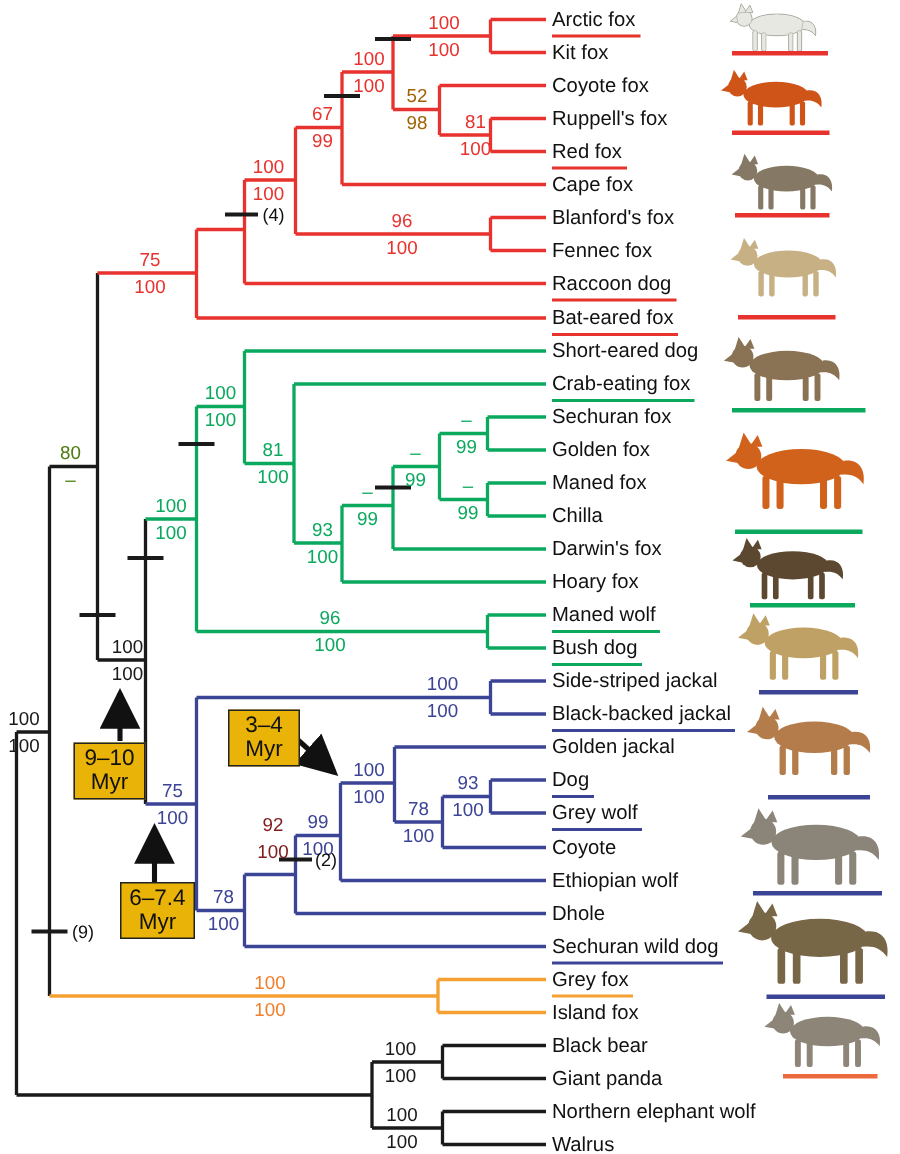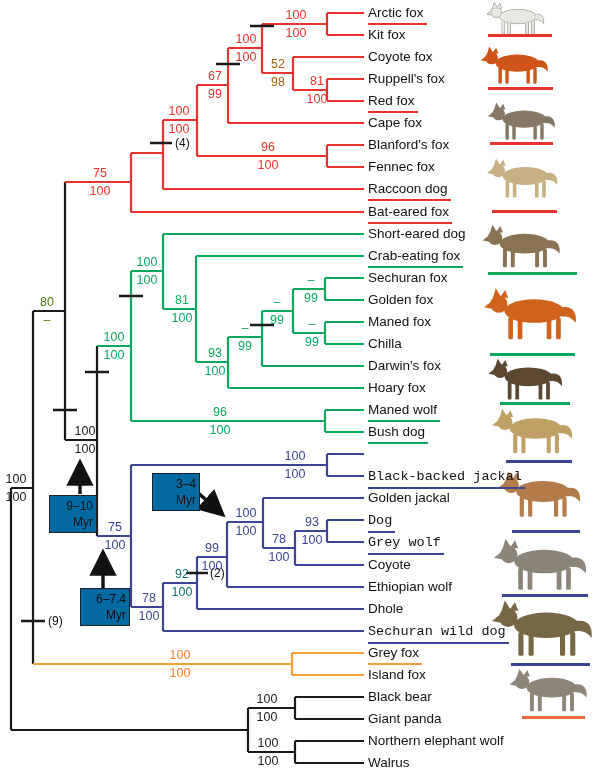--- a/index.html
+++ b/index.html
@@ -4,28 +4,28 @@
 <style>
   html,body{margin:0;padding:0;background:#fff;}
   .wrap{position:relative;width:600px;height:769px;background:#ffffff;overflow:hidden;
         font-family:"Liberation Sans",sans-serif;}
   .layer{position:absolute;left:0;top:0;}
   .taxon{position:absolute;left:368px;height:18px;line-height:18px;font-size:13.5px;
          color:#111;white-space:nowrap;}
   .taxon span{display:inline-block;}
   .u-red   {border-bottom:2.2px solid #e8322d;padding:0 3px 1px 0;}
   .u-green {border-bottom:2.2px solid #0ba95e;padding:0 3px 1px 0;}
-  .u-blue  {border-bottom:2.2px solid #3c4496;padding:0 3px 1px 0;font-family:Liberation Mono, monospace;}
+  .u-blue  {border-bottom:2.2px solid #3c4496;padding:0 3px 1px 0;}
   .u-orange{border-bottom:2.2px solid #f5a033;padding:0 3px 1px 0;}
   .sup{position:absolute;width:46px;text-align:center;font-size:12.5px;}
   .sup .a,.sup .b{height:14px;line-height:14px;}
   .sup .b{margin-top:4px;}
   .tickl{position:absolute;height:14px;line-height:14px;font-size:12px;color:#111;}
-  .myr{position:absolute;background:#0369a1;border:1.6px solid #222;color:#111;
-       text-align:right;font-size:12px;line-height:16px;padding:2px 3px;}
+  .myr{position:absolute;background:#eab308;border:1.6px solid #222;color:#111;
+       text-align:center;font-size:15px;line-height:16px;padding:2px 3px;}
   .abar{position:absolute;height:2.6px;}
 </style>
 </head>
 <body>
 
 <div class="wrap">
 
   <svg class="layer" width="600" height="769" viewBox="0 0 600 769">
     <defs>
       <marker id="ah" markerWidth="9" markerHeight="9" refX="7" refY="4" orient="auto">
@@ -137,20 +137,21 @@
   <div class="taxon" style="top:225px"><span>Short-eared dog</span></div>
   <div class="taxon" style="top:247px"><span class="u-green">Crab-eating fox</span></div>
   <div class="taxon" style="top:269px"><span>Sechuran fox</span></div>
   <div class="taxon" style="top:291px"><span>Golden fox</span></div>
   <div class="taxon" style="top:313px"><span>Maned fox</span></div>
   <div class="taxon" style="top:335px"><span>Chilla</span></div>
   <div class="taxon" style="top:357px"><span>Darwin's fox</span></div>
   <div class="taxon" style="top:379px"><span>Hoary fox</span></div>
   <div class="taxon" style="top:401px"><span class="u-green">Maned wolf</span></div>
   <div class="taxon" style="top:423px"><span class="u-green">Bush dog</span></div>
+  <div class="taxon" style="top:445px"><span>Side-striped jackal</span></div>
   <div class="taxon" style="top:467px"><span class="u-blue">Black-backed jackal</span></div>
   <div class="taxon" style="top:489px"><span>Golden jackal</span></div>
   <div class="taxon" style="top:511px"><span class="u-blue">Dog</span></div>
   <div class="taxon" style="top:533px"><span class="u-blue">Grey wolf</span></div>
   <div class="taxon" style="top:556px"><span>Coyote</span></div>
   <div class="taxon" style="top:578px"><span>Ethiopian wolf</span></div>
   <div class="taxon" style="top:600px"><span>Dhole</span></div>
   <div class="taxon" style="top:622px"><span class="u-blue">Sechuran wild dog</span></div>
   <div class="taxon" style="top:644px"><span class="u-orange">Grey fox</span></div>
   <div class="taxon" style="top:666px"><span>Island fox</span></div>
@@ -240,21 +241,21 @@
       <div class="b">100</div>
     </div>
   <div class="sup" style="left:92px;top:520px;color:#3c4496">
       <div class="a">75</div>
       <div class="b">100</div>
     </div>
   <div class="sup" style="left:126px;top:591px;color:#3c4496">
       <div class="a">78</div>
       <div class="b">100</div>
     </div>
-  <div class="sup" style="left:159px;top:567px;color:#0f766e">
+  <div class="sup" style="left:159px;top:543px;color:#7f1d1d">
       <div class="a">92</div>
       <div class="b">100</div>
     </div>
   <div class="sup" style="left:189px;top:541px;color:#3c4496">
       <div class="a">99</div>
       <div class="b">100</div>
     </div>
   <div class="sup" style="left:223px;top:506px;color:#3c4496">
       <div class="a">100</div>
       <div class="b">100</div>

